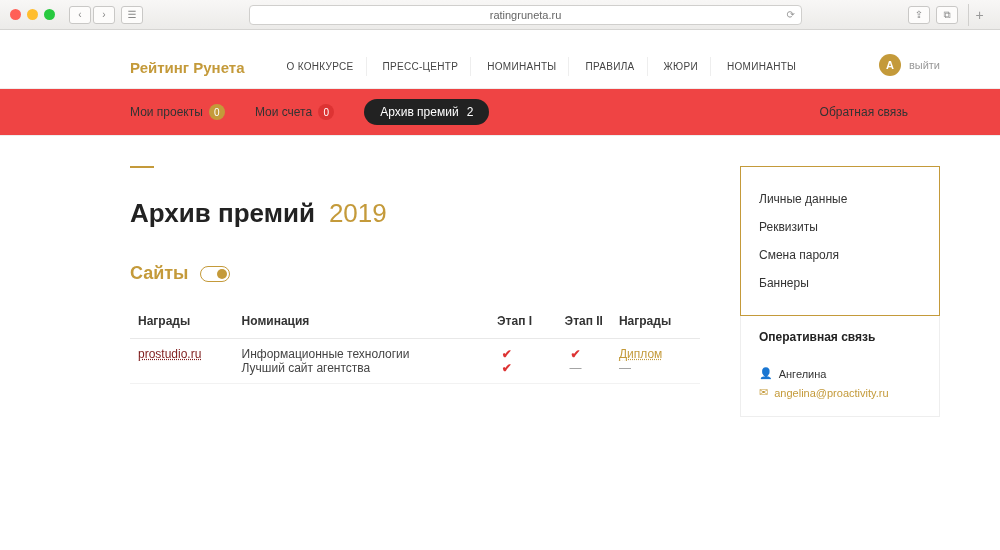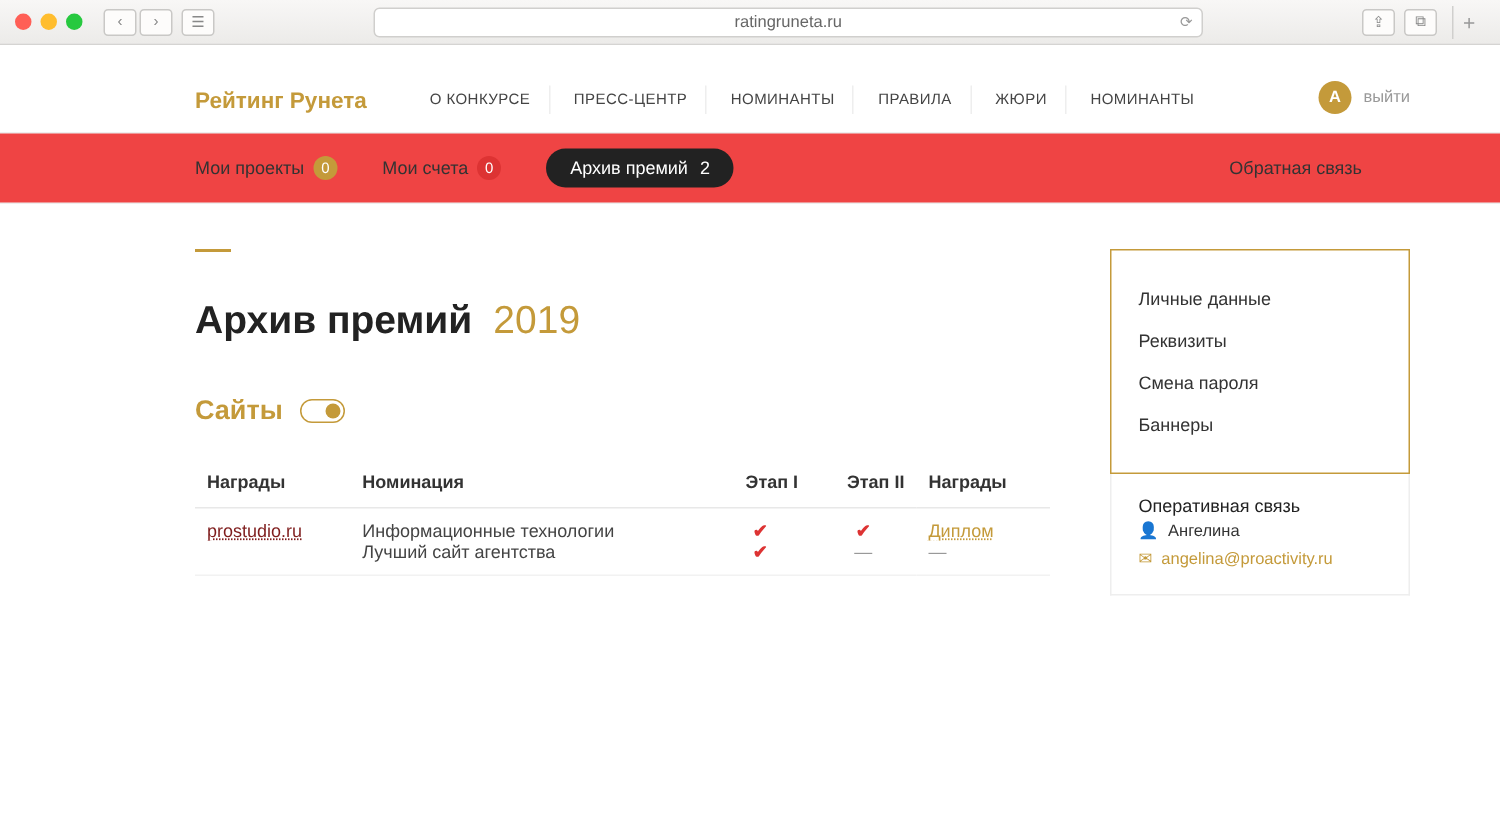--- a/index.html
+++ b/index.html
@@ -54,21 +54,21 @@
 td.c{text-align:center}
 .proj-link{color:#7f1d1d;text-decoration:underline dotted}
 .check{color:#d33;font-weight:bold}
 .dash{color:#999}
 .award-link{color:#c49a3a;text-decoration:underline dotted}
 
 .sidebar{width:200px}
 .side-box{border:1px solid #c49a3a;padding:18px 18px}
 .side-link{display:block;font-size:12px;color:#333;padding:7px 0}
 .side-contact{border:1px solid #eee;border-top:none;padding:14px 18px}
-.side-h{font-size:12px;font-weight:normal;color:#222;margin-bottom:0}
+.side-h{font-size:12px;font-weight:bold;color:#222;margin-bottom:20px}
 .side-row{font-size:11px;color:#333;display:flex;align-items:center;gap:6px;padding:3px 0}
 .side-row .ico{color:#c49a3a;font-size:11px}
 .side-row.email{color:#c49a3a}
 </style>
 </head>
 <body>
 
 <div class="browser-chrome">
   <div class="traffic">
     <div class="dot r"></div>

